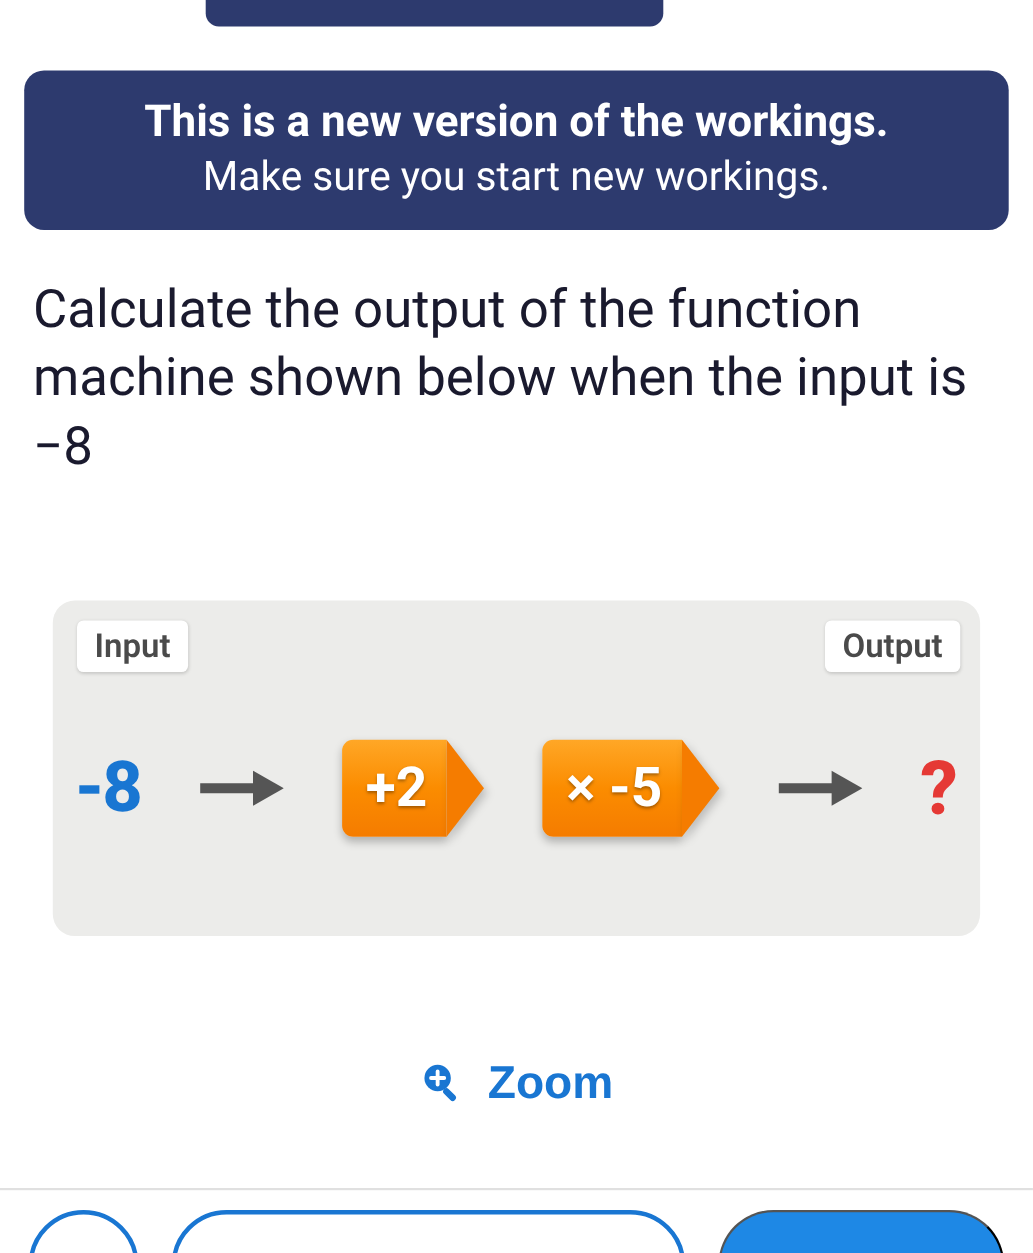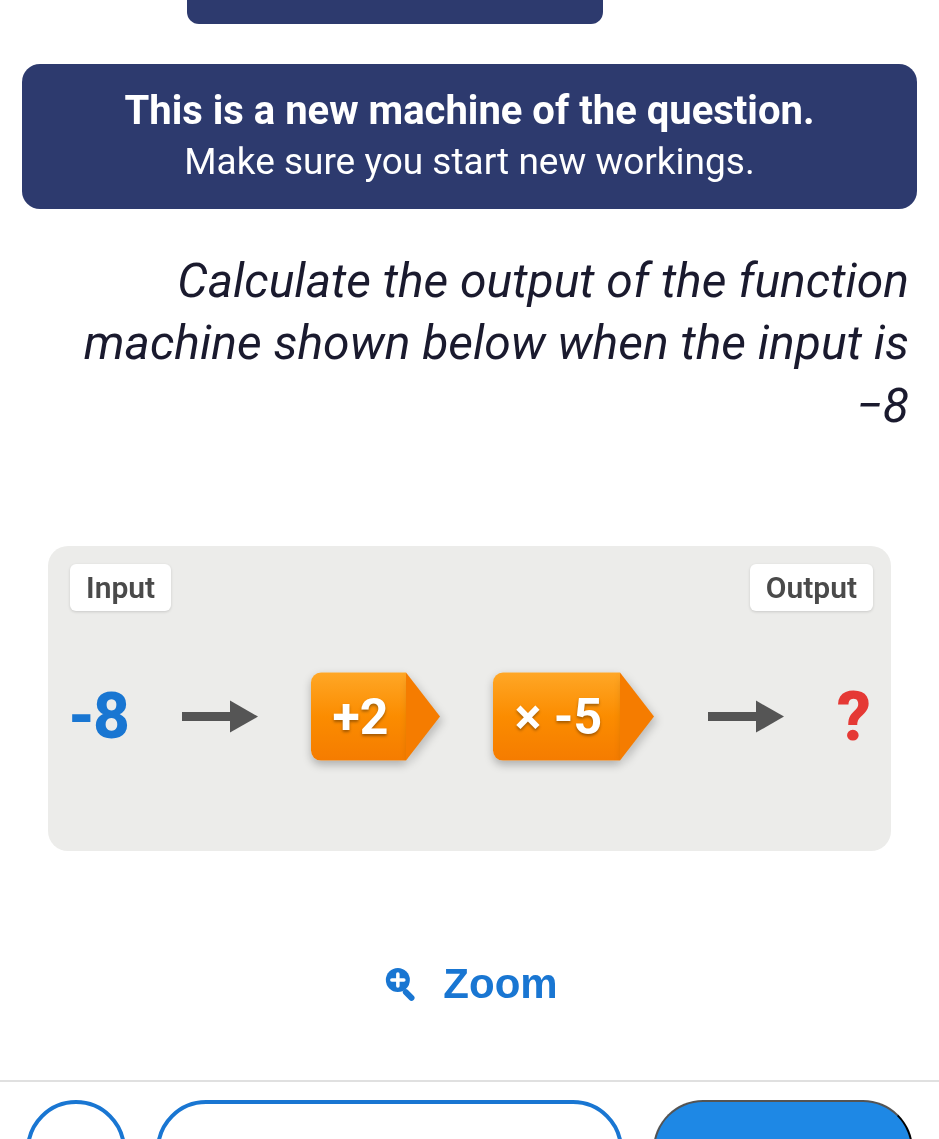--- a/index.html
+++ b/index.html
@@ -44,26 +44,25 @@
   .notice-sub {
     font-size: 37px;
     font-weight: 400;
     margin-top: 4px;
   }
   .question-text {
     position: absolute;
     top: 250px;
     left: 30px;
     right: 30px;
-    text-align: right;
+    text-align: left;
     font-size: 48px;
     line-height: 1.3;
     color: #1a1a2e;
     font-weight: 400;
-    font-style: italic;
   }
   .question-text .math {
     white-space: nowrap;
   }
   .machine-panel {
     position: absolute;
     top: 546px;
     left: 48px;
     right: 48px;
     height: 305px;
@@ -204,21 +203,21 @@
   }
 </style>
 </head>
 <body>
 
 <div class="top-partial">
   <div class="top-pill"></div>
 </div>
 
 <div class="notice-banner">
-  <div class="notice-title">This is a new machine of the question.</div>
+  <div class="notice-title">This is a new version of the workings.</div>
   <div class="notice-sub">Make sure you start new workings.</div>
 </div>
 
 <div class="question-text">
   <span>Calculate the output of the function machine shown below when the input is </span><span class="math">−8</span>
 </div>
 
 <div class="machine-panel">
   <div class="tag tag-input">Input</div>
   <div class="tag tag-output">Output</div>

